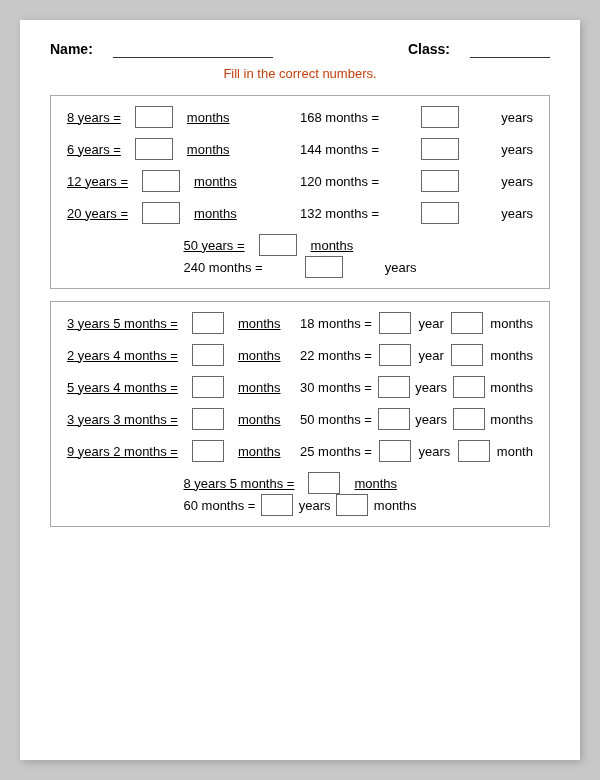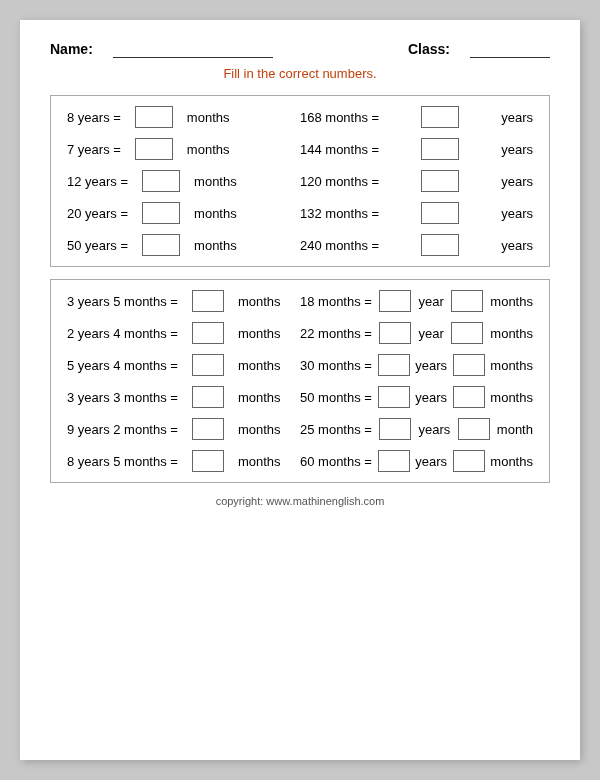--- a/index.html
+++ b/index.html
@@ -69,26 +69,28 @@
       margin-bottom: 12px;
     }
     .row {
       display: flex;
       align-items: center;
       margin-bottom: 10px;
       font-size: 13px;
     }
     .row:last-child {
       margin-bottom: 0;
+      flex-direction: column;
     }
     .left-col {
       width: 50%;
       display: flex;
       align-items: center;
       gap: 14px;
+      text-decoration: underline;
     }
     .right-col {
       width: 50%;
       display: flex;
       align-items: center;
       justify-content: space-between;
     }
     .answer-box {
       border: 1px solid #666;
       width: 38px;
@@ -141,21 +143,21 @@
       </div>
       <div class="right-col">
         <span class="label">168 months =</span>
         <span class="answer-box"></span>
         <span class="label">years</span>
       </div>
     </div>
 
     <div class="row">
       <div class="left-col">
-        <span class="label">7 years =</span>
+        <span class="label">6 years =</span>
         <span class="answer-box"></span>
         <span class="label">months</span>
       </div>
       <div class="right-col">
         <span class="label">144 months =</span>
         <span class="answer-box"></span>
         <span class="label">years</span>
       </div>
     </div>
 
@@ -285,14 +287,13 @@
       <div class="right-col">
         <span class="label">60 months =</span>
         <span class="answer-box-sm"></span>
         <span class="label">years</span>
         <span class="answer-box-sm"></span>
         <span class="label">months</span>
       </div>
     </div>
   </div>
 
-  <div class="copyright">copyright:   www.mathinenglish.com</div>
 </div>
 
 </body></html>

